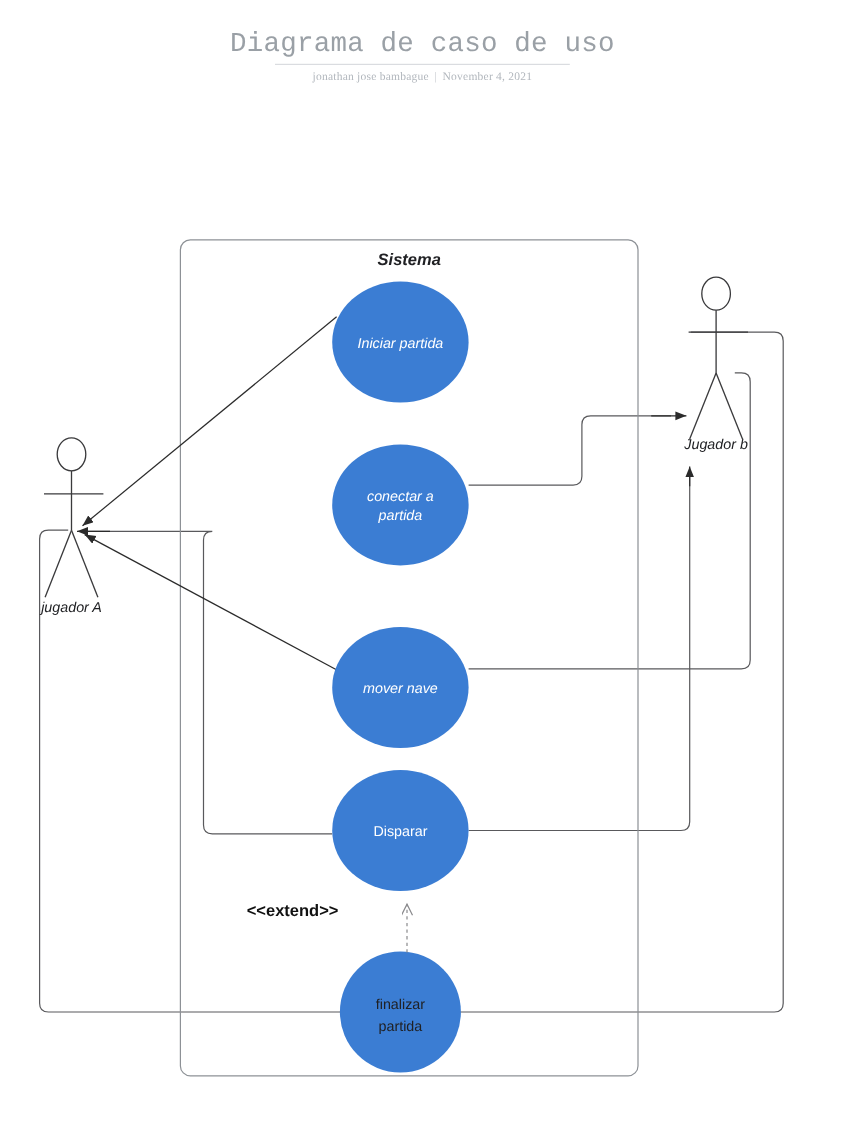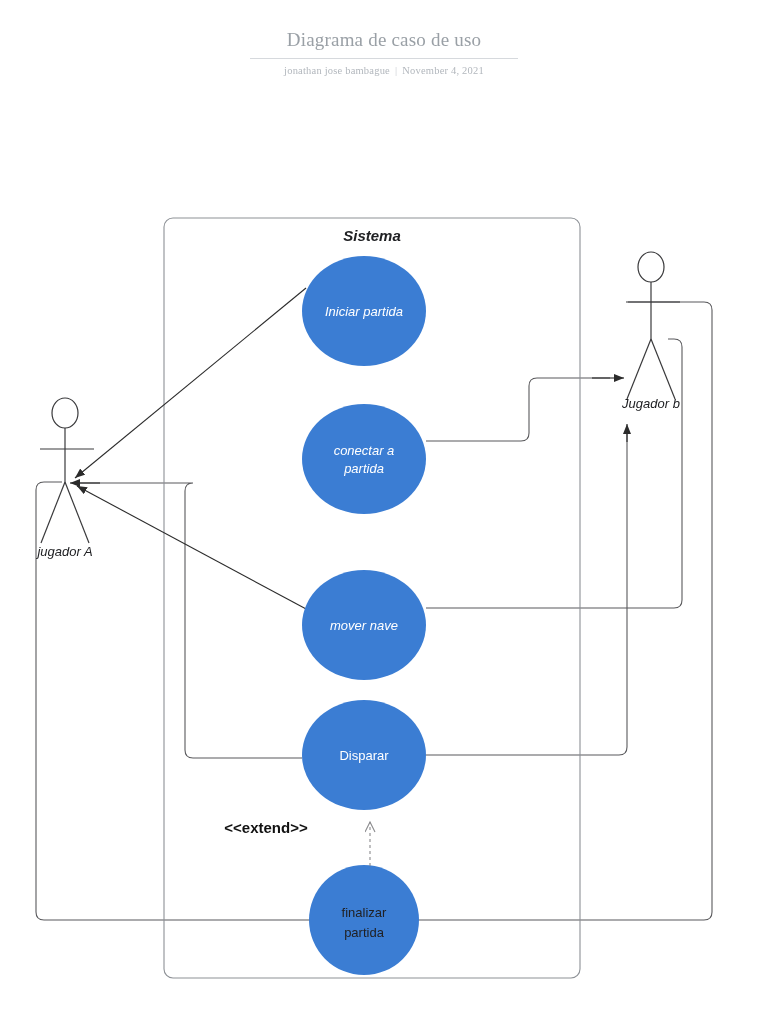--- a/index.html
+++ b/index.html
@@ -21,22 +21,22 @@
     background: #ffffff;
   }
   .doc-header {
     position: absolute;
     top: 28px;
     left: 0;
     width: 768px;
     text-align: center;
   }
   .doc-title {
-    font-family: Liberation Serif, serif;
-    font-size: 19px;
+    font-family: Liberation Mono, monospace;
+    font-size: 25px;
     color: #9aa0a6;
     letter-spacing: .2px;
     line-height: 24px;
     padding-bottom: 6px;
     display: inline-block;
   }
   .doc-rule {
     width: 268px;
     height: 1px;
     background: #d6d9dd;

